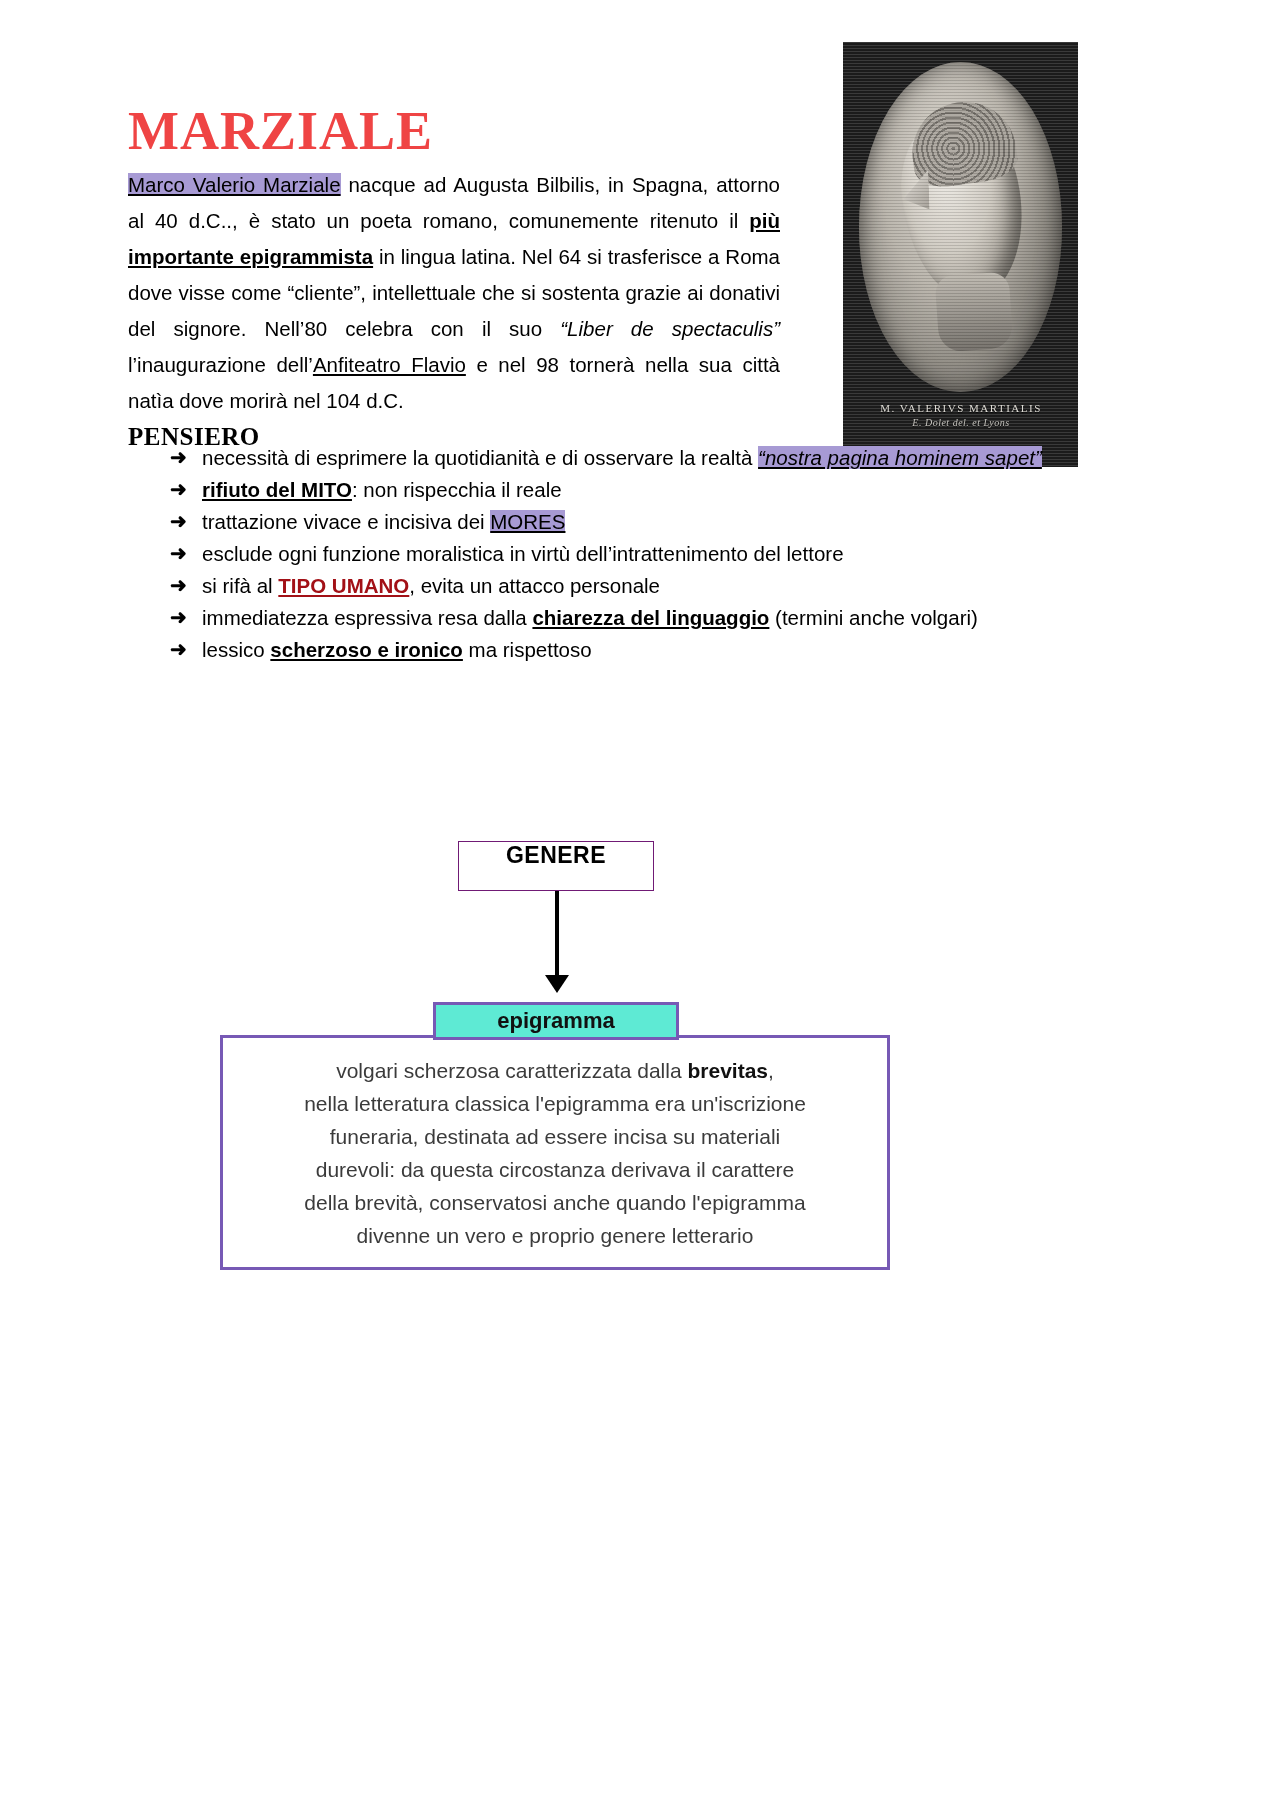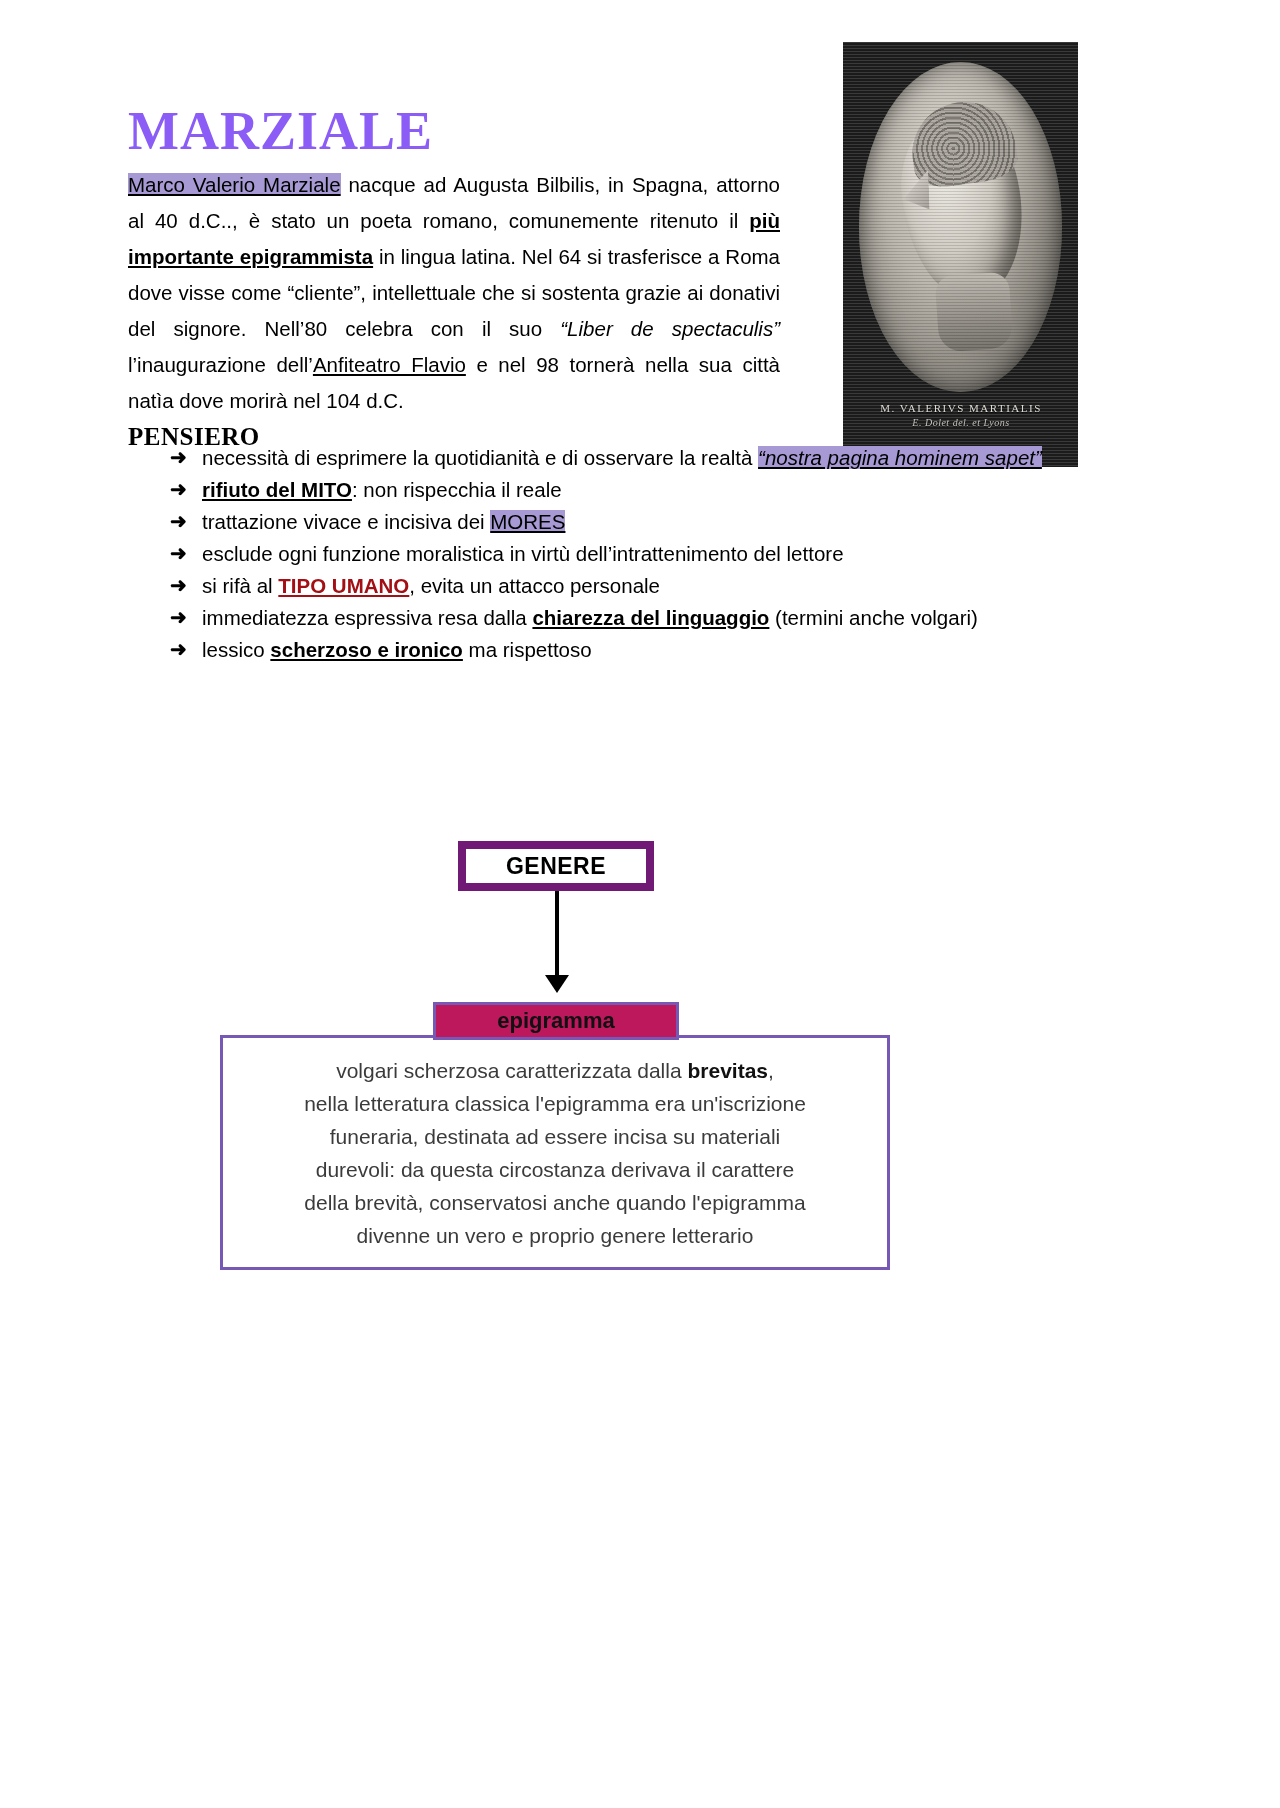--- a/index.html
+++ b/index.html
@@ -25,21 +25,21 @@
 
   
   .title {
     position: absolute;
     left: 128px;
     top: 68px;
     font-family: "Liberation Serif", serif;
     font-weight: bold;
     font-size: 54px;
     letter-spacing: 1px;
-    color: #8b5cf6;
+    color: #ef4444;
     line-height: 1.0;
   }
 
   
   .portrait-wrap {
     position: absolute;
     left: 843px;
     top: 26px;
     width: 235px;
     height: 425px;
@@ -203,25 +203,24 @@
     top: 830px;
     width: 1280px;
     height: 470px;
   }
   .genere-box {
     position: absolute;
     left: 458px;
     top: 11px;
     width: 196px;
     height: 50px;
-    border: 8px solid #701a75;
+    border: 1px solid #701a75;
     background: #ffffff;
     box-sizing: border-box;
     display: flex;
-    align-items: center;
     justify-content: center;
     font-size: 23px;
     font-weight: bold;
     letter-spacing: 0.5px;
   }
   .connector {
     position: absolute;
     left: 555px;
     top: 61px;
     width: 4px;
@@ -237,21 +236,21 @@
     border-right: 12px solid transparent;
     border-top: 18px solid #000;
   }
   .epigramma-box {
     position: absolute;
     left: 433px;
     top: 172px;
     width: 246px;
     height: 38px;
     border: 3px solid #7759b5;
-    background: #be185d;
+    background: #5eead4;
     box-sizing: border-box;
     display: flex;
     align-items: center;
     justify-content: center;
     font-size: 22px;
     font-weight: bold;
     color: #111;
   }
   .desc-box {
     position: absolute;

